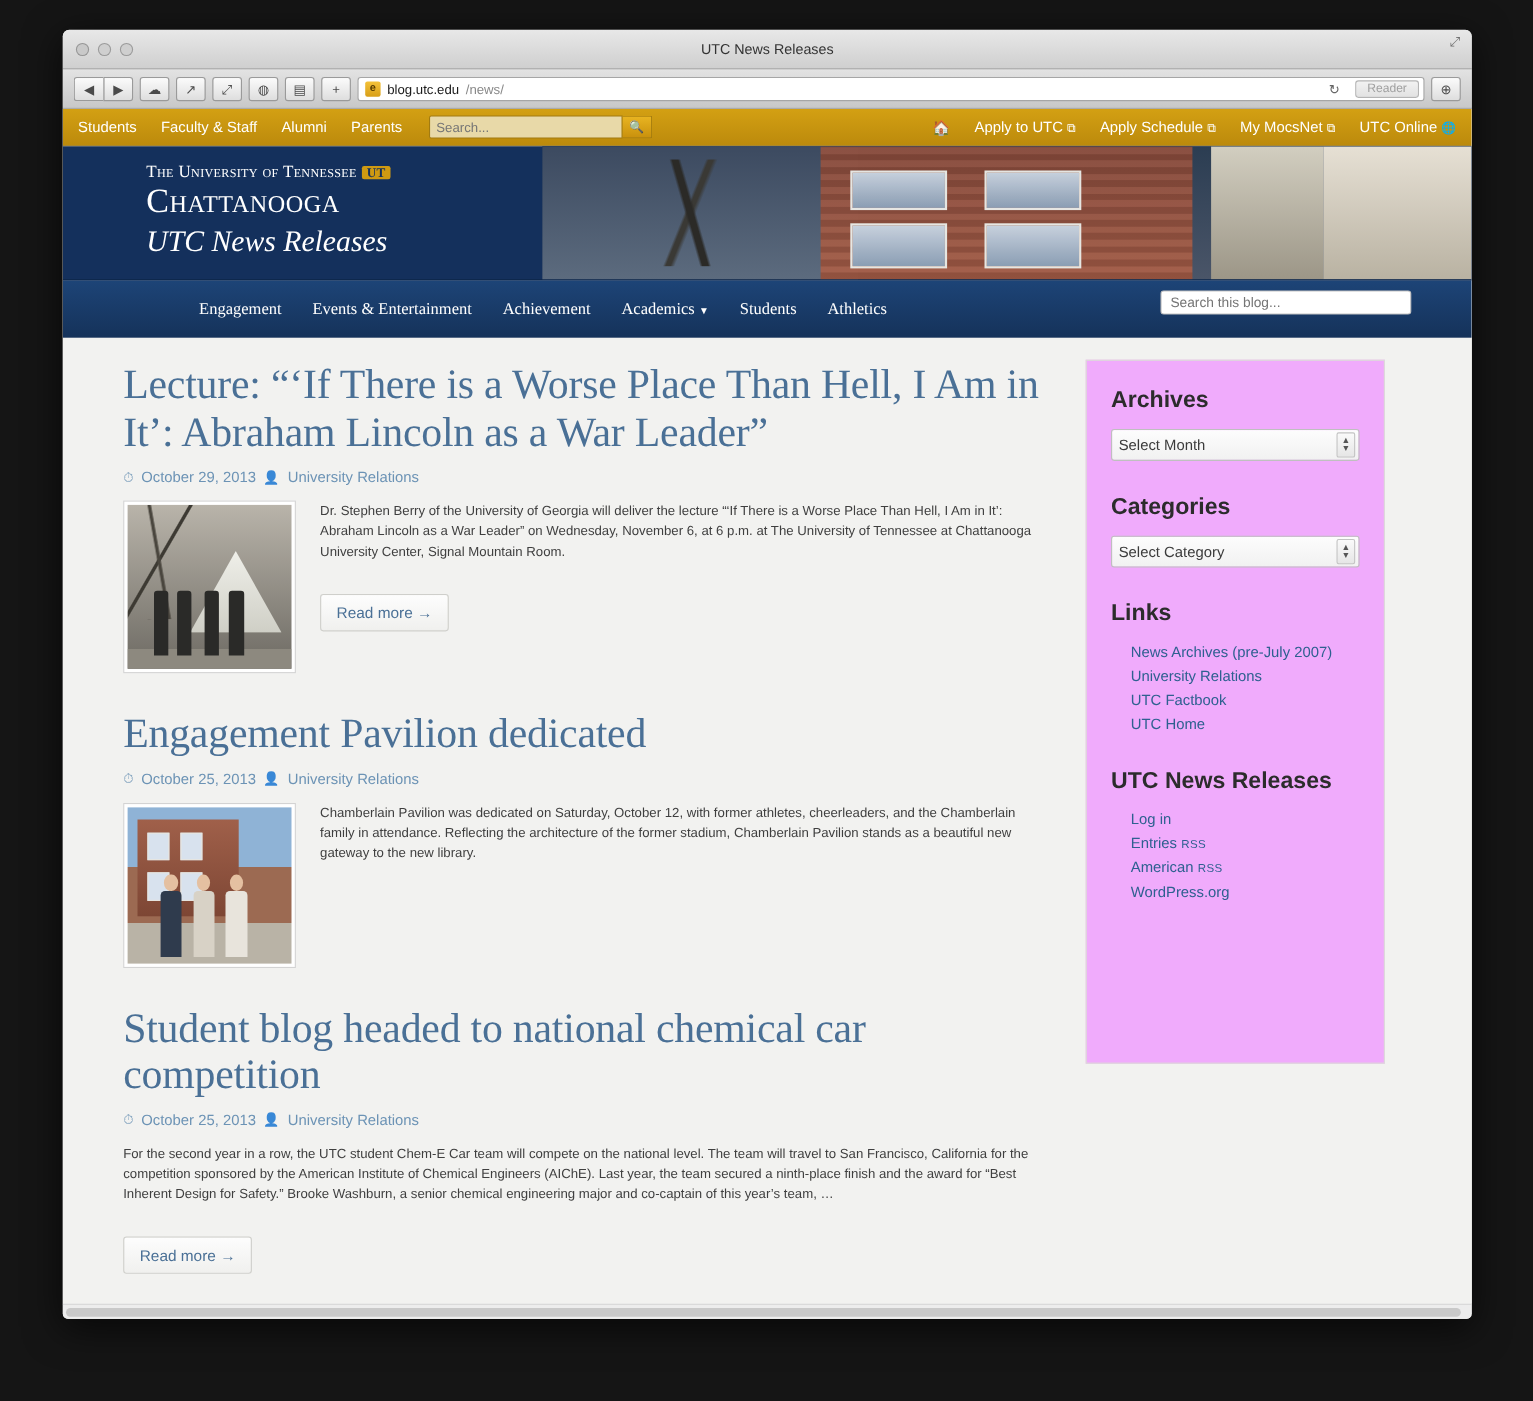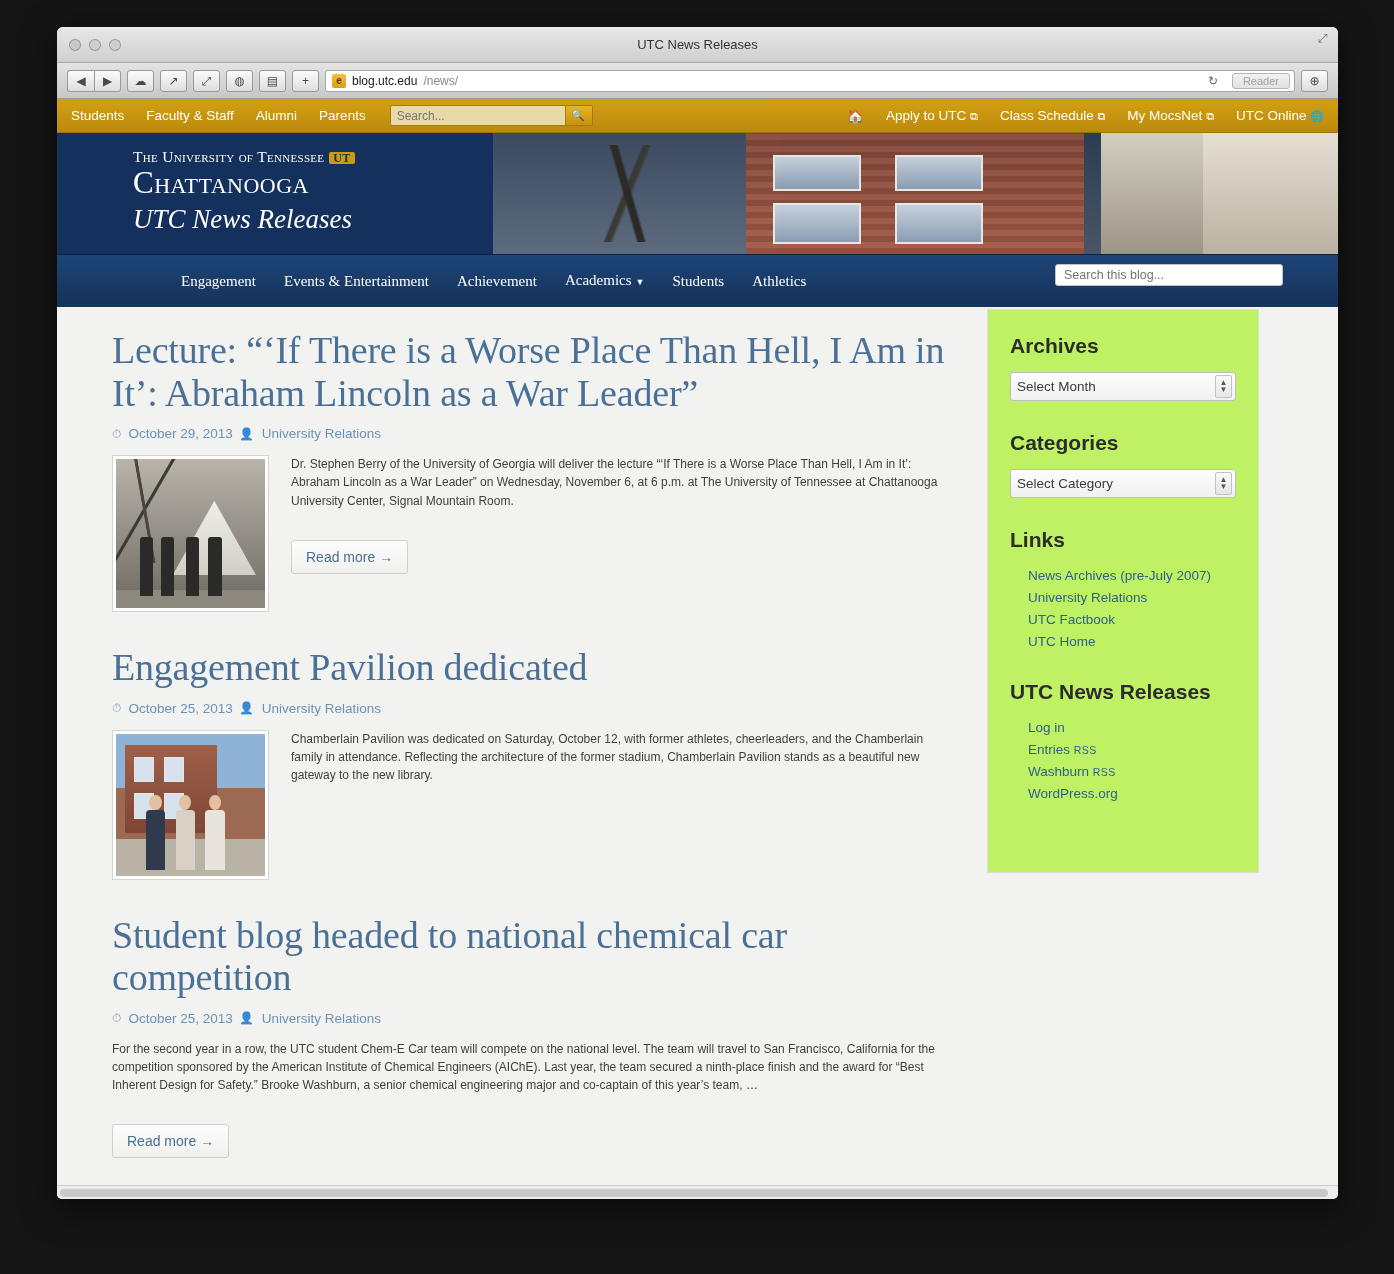--- a/index.html
+++ b/index.html
@@ -321,25 +321,25 @@
     border: 1px solid #cfcfcb;
     border-radius: 3px;
     color: #4a7096;
     font-size: 14px;
     padding: 8px 14px;
     text-decoration: none;
   }
   
   #sidebar {
     width: 272px;
-    margin-top: 2px;
-    background: #bef264;
+    margin-top: 20px;
+    background: #f0abfc;
     border: 1px solid #dcdcd8;
     padding: 24px 22px 28px 22px;
-    height: 564px;
+    height: 640px;
   }
   #sidebar h3 {
     font-size: 21px; color: #2c2c2c; margin: 0 0 14px 0;
     font-weight: bold;
   }
   #sidebar h3.mt { margin-top: 30px; }
   .select {
     width: 100%; height: 29px;
     background: linear-gradient(#fdfdfd,#f1f1f1);
     border: 1px solid #bfbfbf; border-radius: 3px;
@@ -421,21 +421,21 @@
           <a>Alumni</a>
           <a>Parents</a>
         </div>
         <div id="util-search">
           <input placeholder="Search..." style="">
           <div class="go">🔍</div>
         </div>
         <div class="right">
           <span>🏠</span>
           <span><span>Apply to UTC</span> <span class="ext">⧉</span></span>
-          <span><span>Class Schedule</span> <span class="ext">⧉</span></span>
+          <span><span>Apply Schedule</span> <span class="ext">⧉</span></span>
           <span><span>My MocsNet</span> <span class="ext">⧉</span></span>
           <span><span>UTC Online</span> <span class="ext">🌐</span></span>
         </div>
       </div>
 
       <div id="banner">
         <div class="photo">
           <div class="sky"></div>
           <div class="branch"></div>
           <div class="brick">
@@ -563,21 +563,21 @@
             <li><a>News Archives (pre-July 2007)</a></li>
             <li><a>University Relations</a></li>
             <li><a>UTC Factbook</a></li>
             <li><a>UTC Home</a></li>
           </ul>
 
           <h3 class="mt">UTC News Releases</h3>
           <ul>
             <li><a>Log in</a></li>
             <li><a><span>Entries </span><span class="rss">RSS</span></a></li>
-            <li><a><span>Washburn </span><span class="rss">RSS</span></a></li>
+            <li><a><span>American </span><span class="rss">RSS</span></a></li>
             <li><a>WordPress.org</a></li>
           </ul>
         </div>
 
       </div>
     </div>
 
     <div id="hscroll">
       <div class="thumbbar"></div>
     </div>

